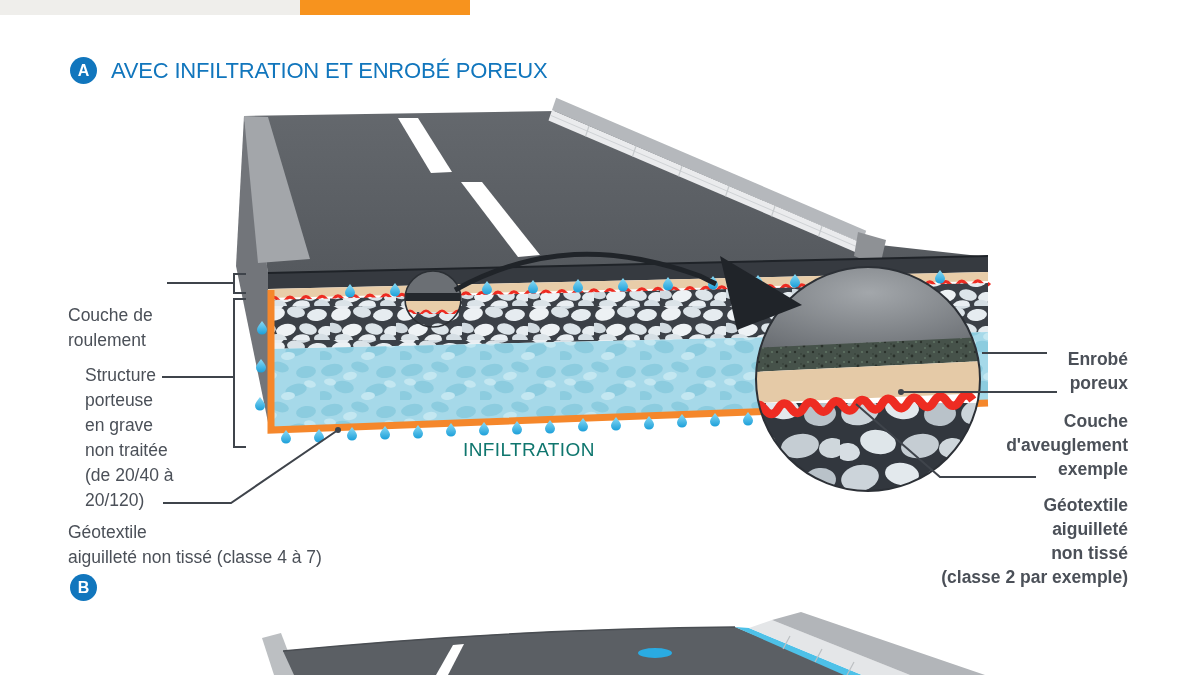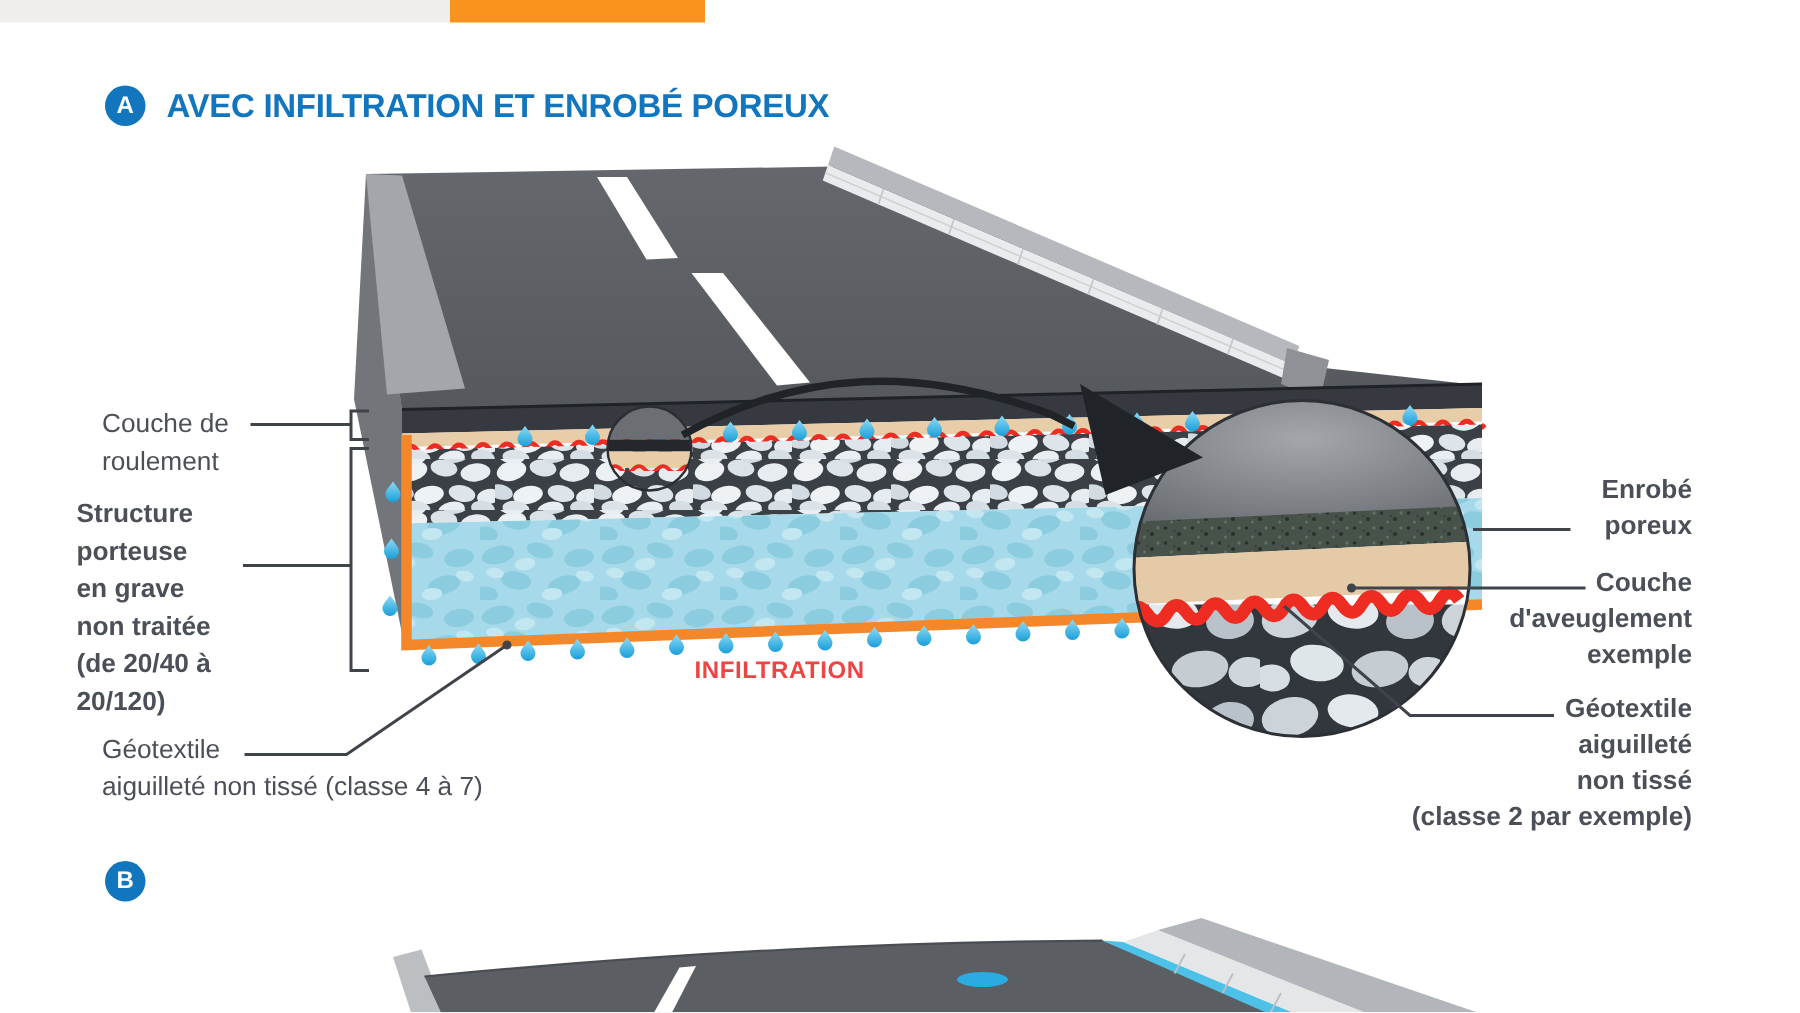--- a/index.html
+++ b/index.html
@@ -3,25 +3,25 @@
 <meta charset="utf-8">
 <style>
   html,body{margin:0;padding:0;background:#fff;}
   .canvas{position:relative;width:1200px;height:675px;background:#ffffff;overflow:hidden;
           font-family:"Liberation Sans",sans-serif;}
   .topbar-gray{position:absolute;left:0;top:0;width:300px;height:15px;background:#efeeeb;}
   .topbar-accent{position:absolute;left:300px;top:0;width:170px;height:15px;background:#f7931e;}
   .section-header{position:absolute;display:flex;align-items:center;gap:14px;}
   .badge{width:27px;height:27px;border-radius:50%;background:#1176bd;color:#fff;
          font-weight:700;font-size:16px;line-height:27px;text-align:center;flex:0 0 auto;}
-  .section-title{font-weight:700;font-size:22px;color:#1176bd;letter-spacing:-0.2px;white-space:nowrap;}
+  .section-title{font-weight:400;font-size:22px;color:#1176bd;letter-spacing:-0.2px;white-space:nowrap;}
   .illus{position:absolute;left:0;top:0;width:1200px;height:675px;}
-  .lbl{position:absolute;font-size:17.5px;line-height:25px;color:#4b5058;white-space:pre-line;}
+  .lbl{position:absolute;font-size:17.5px;line-height:25px;color:#4b5058;white-space:pre-line;margin-top:33px;}
   .lbl-right{text-align:right;line-height:24px;font-weight:bold;}
-  .infiltration{position:absolute;font-weight:700;font-size:16px;letter-spacing:.4px;color:#ef4444;}
+  .infiltration{position:absolute;font-weight:400;font-size:19px;letter-spacing:.4px;color:#0f766e;}
 </style>
 </head>
 <body>
 
 <div class="canvas">
 
   <div class="topbar-gray"></div>
   <div class="topbar-accent"></div>
 
   <div class="section-header" style="left:70px;top:57px;">
@@ -229,21 +229,21 @@
           <line x1="822" y1="649" x2="815" y2="662"></line>
           <line x1="854" y1="662" x2="847" y2="675"></line>
         </g>
         <polygon points="772,620 801,612 985,675 910,675" fill="#b2b5b9"></polygon>
       </g>
     </g>
   </svg>
 
   <div class="lbl" style="left:68px;top:270px;">Couche de
 roulement</div>
-  <div class="lbl" style="left:51px;top:330px;font-weight:bold;">Structure
+  <div class="lbl" style="left:85px;top:330px;">Structure
 porteuse
 en grave
 non traitée
 (de 20/40 à
 20/120)</div>
   <div class="lbl" style="left:68px;top:487px;">Géotextile
 aiguilleté non tissé (classe 4 à 7)</div>
 
   <div class="lbl lbl-right" style="right:72px;top:314px;">Enrobé
 poreux</div>

